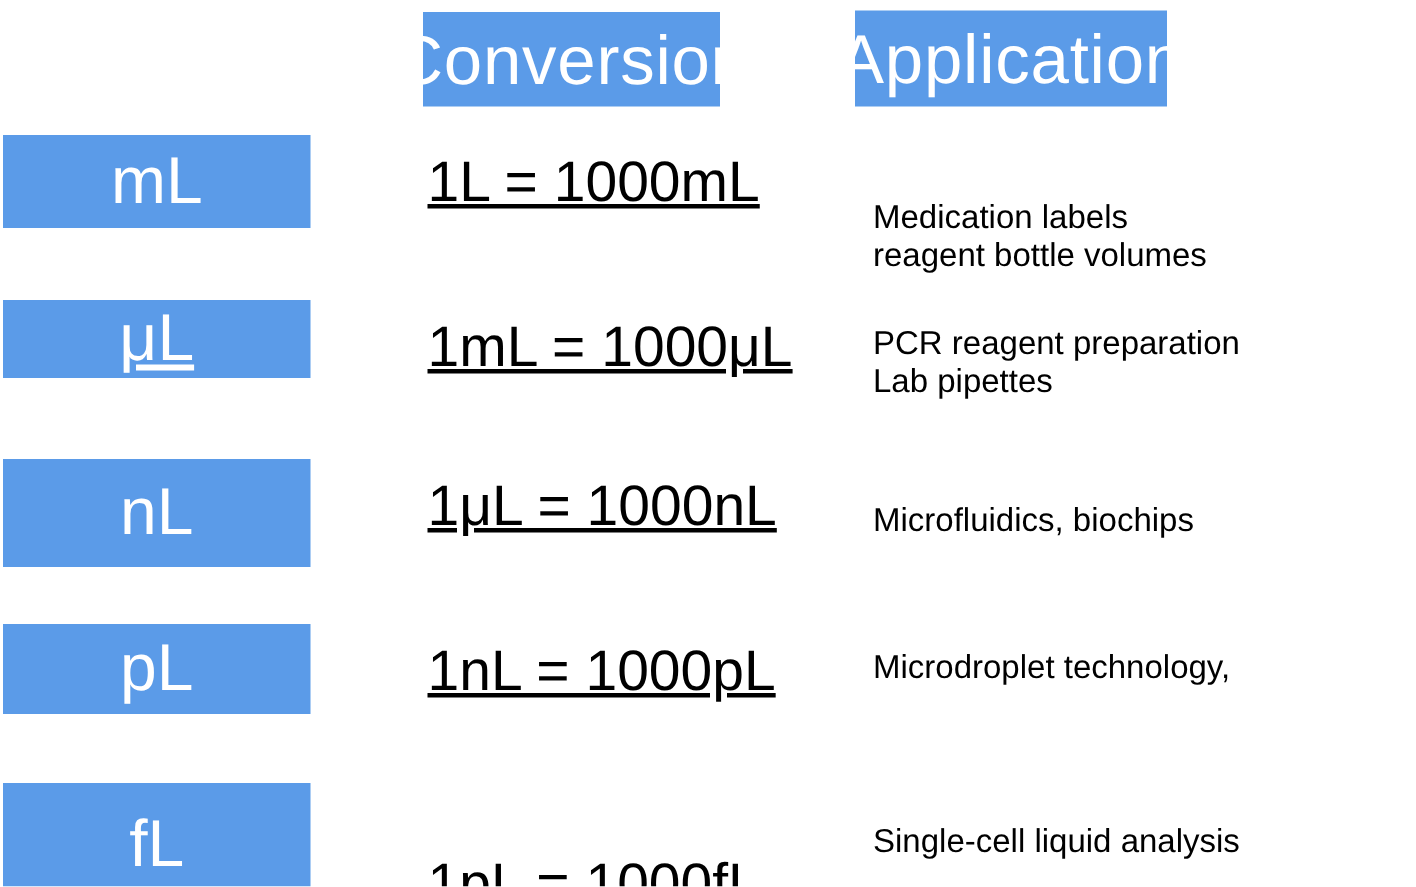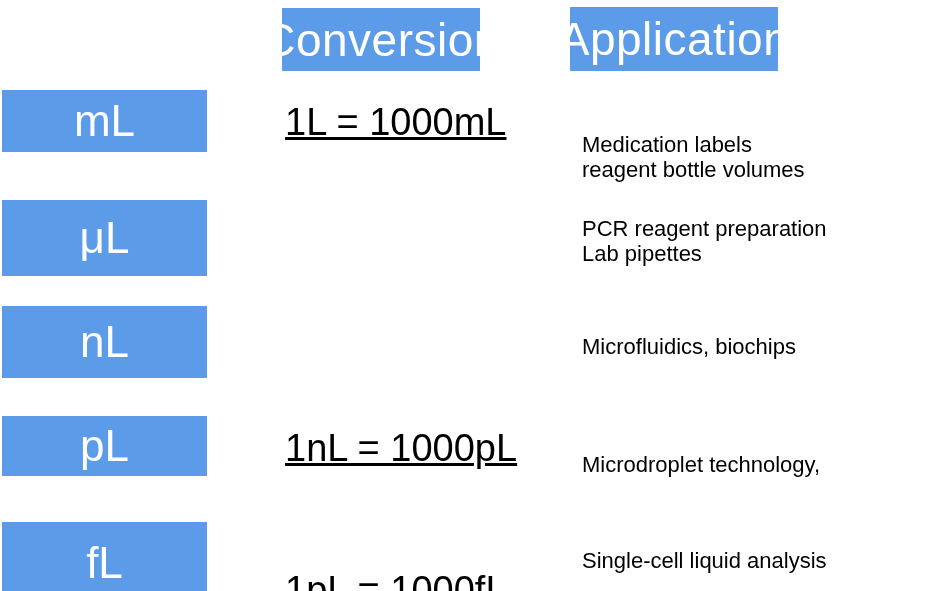--- a/index.html
+++ b/index.html
@@ -32,21 +32,21 @@
     width: 205px;
     background: var(--accent);
     color: var(--box-text);
     display: flex;
     align-items: center;
     justify-content: center;
     font-size: 44px;
     font-weight: 400;
   }
   .ub-1 { top: 90px;  height: 62px; }
-  .ub-2 { top: 200px; height: 76px; }
+  .ub-2 { top: 200px; height: 52px; text-decoration: underline; }
   .ub-3 { top: 306px; height: 72px; }
   .ub-4 { top: 416px; height: 60px; }
   .ub-5 { top: 522px; height: 82px; }
   .conv {
     position: absolute;
     left: 285px;
     height: 40px;
     line-height: 40px;
     color: var(--ink);
     font-size: 38px;
@@ -65,21 +65,21 @@
     width: 355px;
     color: var(--ink);
     font-size: 22px;
     line-height: 25px;
     font-weight: 400;
     white-space: nowrap;
   }
   .ap-1 { top: 106px; margin-top: 26px; }
   .ap-2 { top: 216px; }
   .ap-3 { top: 334px; }
-  .ap-4 { top: 452px; }
+  .ap-4 { top: 432px; }
   .ap-5 { top: 548px; }
 </style>
 </head>
 <body>
 
 <div class="canvas">
 
   <div class="hdr-box hdr-conversion">
     <span>Conversion</span>
   </div>
@@ -92,28 +92,30 @@
   </div>
   <div class="conv cv-1">1L = 1000mL</div>
   <div class="app ap-1">
     <div>Medication labels</div>
     <div>reagent bottle volumes</div>
   </div>
 
   <div class="unit-box ub-2">
     <span>μL</span>
   </div>
+  <div class="conv cv-2">1mL = 1000μL</div>
   <div class="app ap-2">
     <div>PCR reagent preparation</div>
     <div>Lab pipettes</div>
   </div>
 
   <div class="unit-box ub-3">
     <span>nL</span>
   </div>
+  <div class="conv cv-3">1μL = 1000nL</div>
   <div class="app ap-3">
     <div>Microfluidics, biochips</div>
   </div>
 
   <div class="unit-box ub-4">
     <span>pL</span>
   </div>
   <div class="conv cv-4">1nL = 1000pL</div>
   <div class="app ap-4">
     <div>Microdroplet technology,</div>

